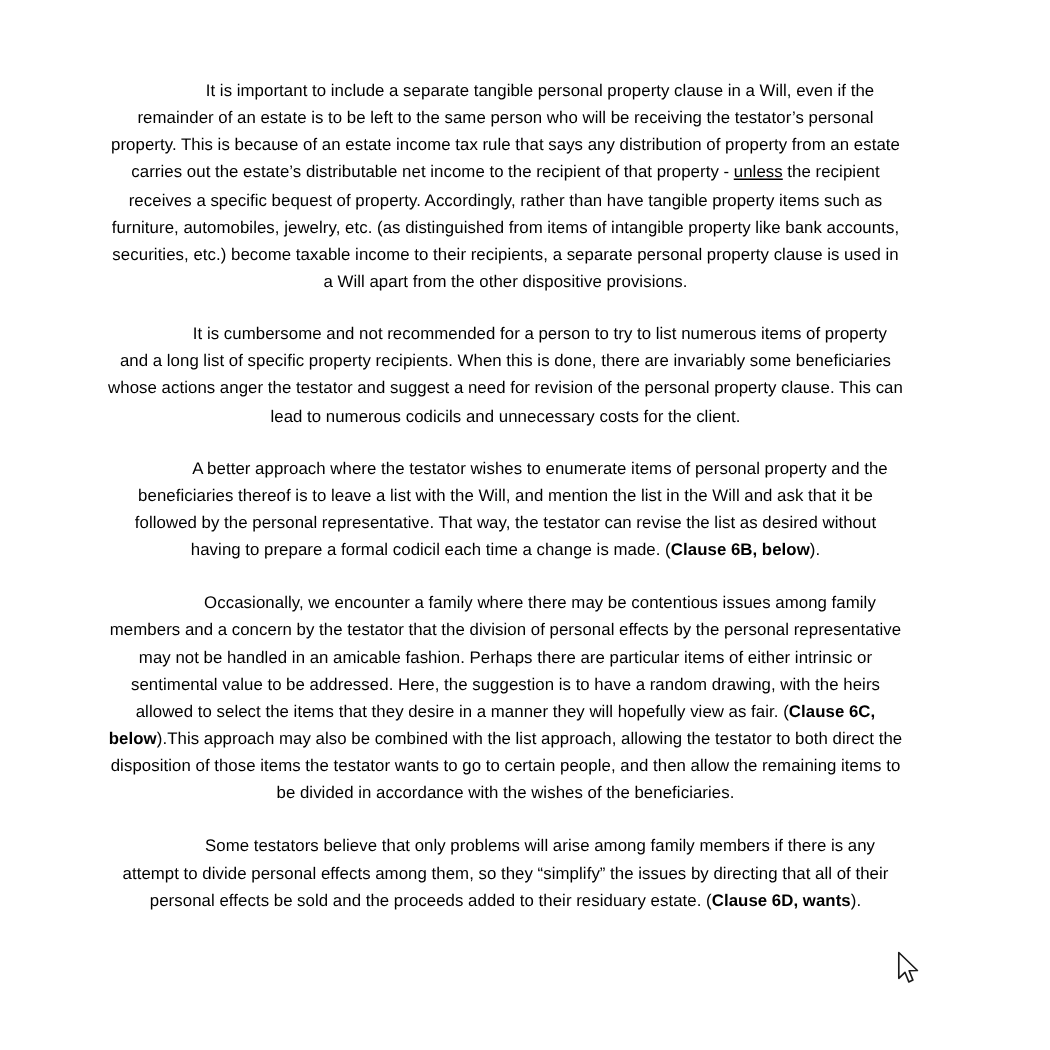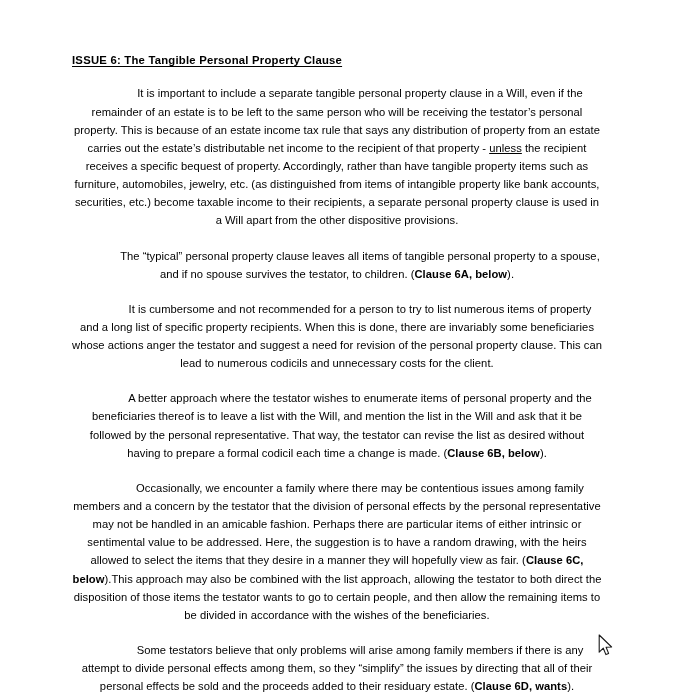--- a/index.html
+++ b/index.html
@@ -66,25 +66,23 @@
     pointer-events: none;
   }
 </style>
 </head>
 <body>
 
 <div class="page">
 
   <div class="doc-body">
 
-    <h1 class="doc-title">ISSUE 6: The Tangible Personal Property Clause</h1>
 
     <div id="paragraph-container">
         <p class="para indent"><span>It is important to include a separate tangible personal property clause in a Will, even if the remainder of an estate is to be left to the same person who will be receiving the testator’s personal property.  This is because of an estate income tax rule that says any distribution of property from an estate carries out the estate’s distributable net income to the recipient of that property - </span><span class="u">unless</span><span> the recipient receives a specific bequest of property. Accordingly, rather than have tangible property items such as furniture, automobiles, jewelry, etc. (as distinguished from items of intangible property like bank accounts, securities, etc.) become taxable income to their recipients, a separate personal property clause is used in a Will apart from the other dispositive provisions.</span></p>
-        <p class="para indent"><span>The “typical” personal property clause leaves all items of tangible personal property to a spouse, and if no spouse survives the testator, to children. (</span><span class="b">Clause 6A, below</span><span>).</span></p>
         <p class="para indent"><span>It is cumbersome and not recommended for a person to try to list numerous items of property and a long list of specific property recipients. When this is done, there are invariably some beneficiaries whose actions anger the testator and suggest a need for revision of the personal property clause. This can lead to numerous codicils and unnecessary costs for the client.</span></p>
         <p class="para indent"><span>A better approach where the testator wishes to enumerate items of personal property and the beneficiaries thereof is to leave a list with the Will, and mention the list in the Will and ask that it be followed by the personal representative. That way, the testator can revise the list as desired without having to prepare a formal codicil each time a change is made. (</span><span class="b">Clause 6B, below</span><span>).</span></p>
         <p class="para indent"><span>Occasionally, we encounter a family where there may be contentious issues among family members and a concern by the testator that the division of personal effects by the personal representative may not be handled in an amicable fashion. Perhaps there are particular items of either intrinsic or sentimental value to be addressed. Here, the suggestion is to have a random drawing, with the heirs allowed to select the items that they desire in a manner they will hopefully view as fair. (</span><span class="b">Clause 6C, below</span><span>).This approach may also be combined with the list approach, allowing the testator to both direct the disposition of those items the testator wants to go to certain people, and then allow the remaining items to be divided in accordance with the wishes of the beneficiaries.</span></p>
         <p class="para indent"><span>Some testators believe that only problems will arise among family members if there is any attempt to divide personal effects among them, so they “simplify” the issues by directing that all of their personal effects be sold and the proceeds added to their residuary estate. (</span><span class="b">Clause 6D, wants</span><span>).</span></p>
       </div>
 
   </div>
 
   <div class="cursor">
     <svg width="16" height="24" viewBox="0 0 16 24" xmlns="http://www.w3.org/2000/svg">

